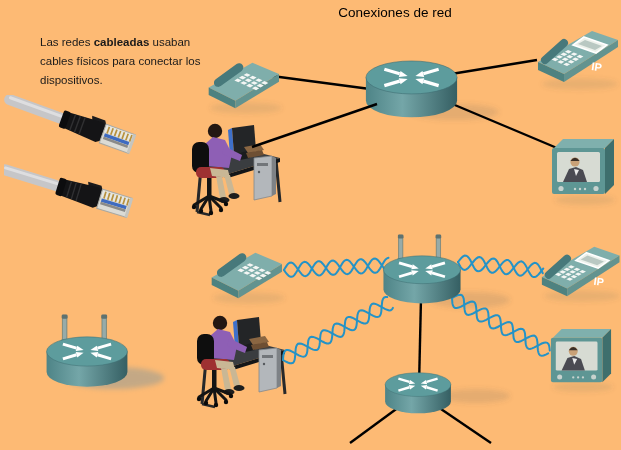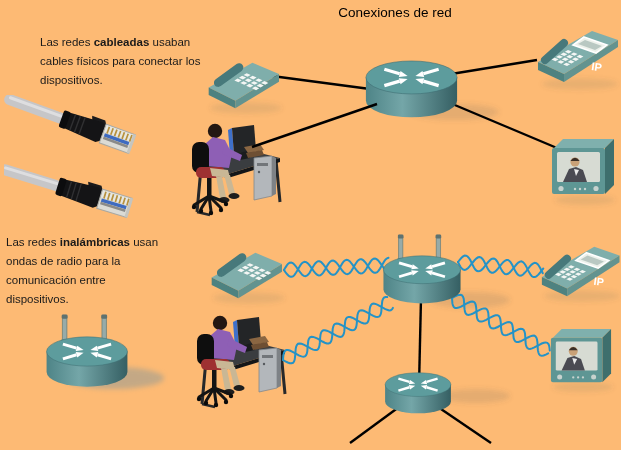--- a/index.html
+++ b/index.html
@@ -193,21 +193,20 @@
 
   <svg class="abs" style="left:4px;top:95px" width="152" height="130">
     <g>
         <use href="#rj45" transform="translate(48,20) rotate(20)"></use>
       </g>
     <g>
         <use href="#rj45" transform="translate(44,88) rotate(17)"></use>
       </g>
   </svg>
 
-  <p id="note-wireless" class="note abs"><span>Las redes </span><b>inalámbricas</b><span> usan ondas de radio para la comunicación entre dispositivos.</span></p>
 
   <svg class="abs" style="left:26px;top:306px" width="142" height="90">
     <ellipse cx="88" cy="72" rx="50" ry="11" fill="#8C9896" opacity="0.5" filter="url(#soft)"></ellipse>
     <use href="#wrouter" transform="translate(18,30) scale(0.86)"></use>
   </svg>
 
 
   <svg id="diagram-svg" class="abs" style="left:0;top:0" width="621" height="450">
     <g fill="#5A5F5E" filter="url(#soft)">
       <ellipse cx="246" cy="108" rx="36" ry="5.5" opacity="0.12"></ellipse>

